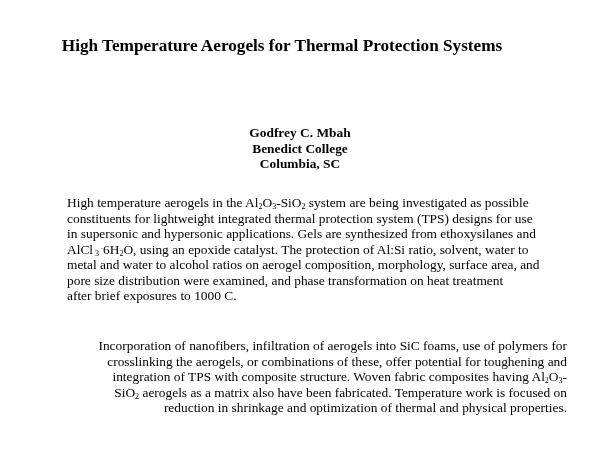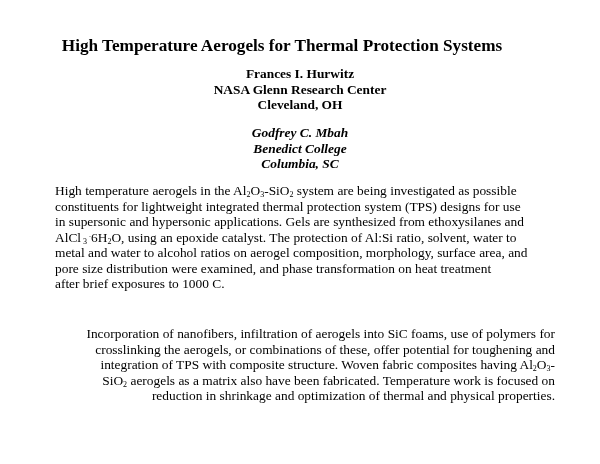--- a/index.html
+++ b/index.html
@@ -36,29 +36,29 @@
     .author-block {
       position: absolute;
       left: 0;
       width: 600px;
       text-align: center;
       font-weight: bold;
       font-size: 13.4px;
       line-height: 15.5px;
     }
     .author-block.a1 { top: 66px; }
-    .author-block.a2 { top: 125px; font-style: italic; }
+    .author-block.a2 { top: 125px; }
     .author-block div { white-space: nowrap; }
     .para {
       position: absolute;
       left: 55px;
       width: 500px;
       font-size: 13.4px;
       line-height: 15.5px;
-      margin: 0;
+      margin: 12px;
     }
     .para .line { white-space: nowrap; display: block; }
     .para.p1 { top: 183px; }
     .para.p2 { top: 326px; text-align: right; }
     sub {
       font-size: 8px;
       line-height: 0;
       vertical-align: -2px;
     }
     sup {
@@ -67,25 +67,20 @@
       vertical-align: 5px;
     }
   </style>
 </head>
 <body>
 
 <div class="page">
 
   <h1 class="title">High Temperature Aerogels for Thermal Protection Systems</h1>
 
-  <div class="author-block a1">
-    <div>Frances I. Hurwitz</div>
-    <div>NASA Glenn Research Center</div>
-    <div>Cleveland, OH</div>
-  </div>
 
   <div class="author-block a2">
     <div>Godfrey C. Mbah</div>
     <div>Benedict College</div>
     <div>Columbia, SC</div>
   </div>
 
   <div class="para p1">
     <span class="line"><span>High temperature aerogels in the Al</span><sub>2</sub><span>O</span><sub>3</sub><span>-SiO</span><sub>2</sub><span> system are being investigated as possible</span></span>
     <span class="line">constituents for  lightweight integrated thermal protection system (TPS) designs for use</span>

